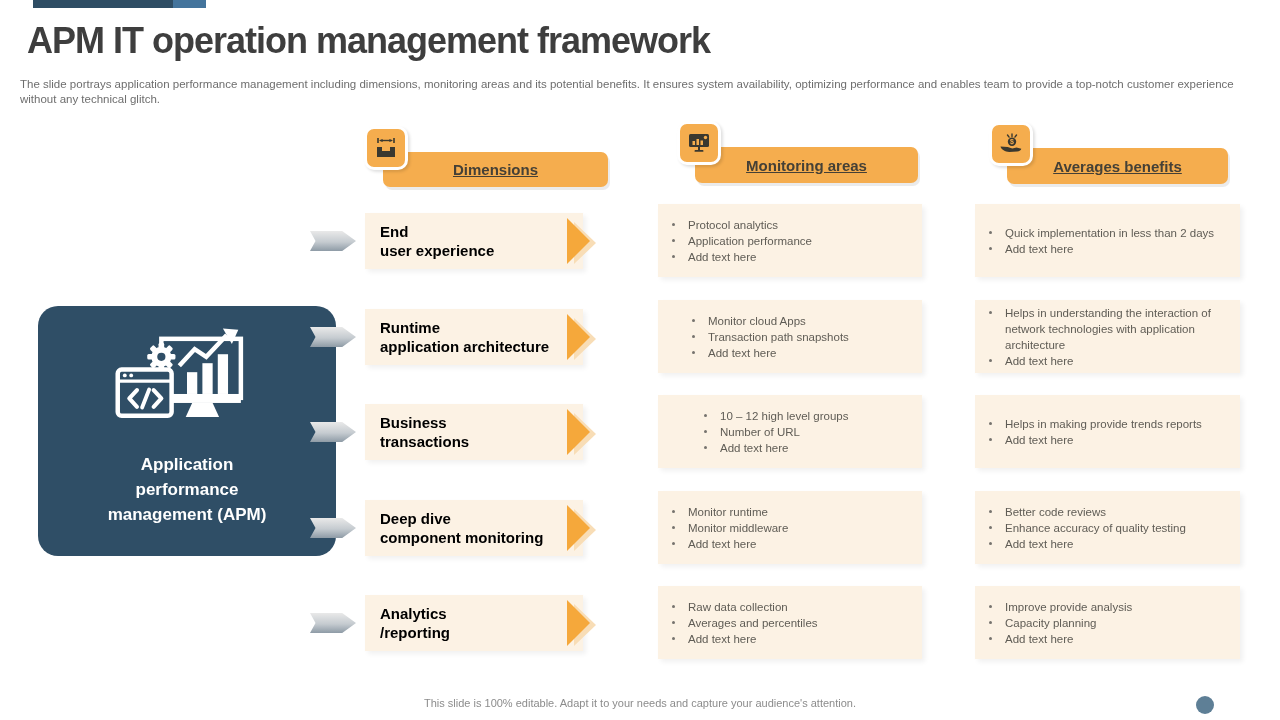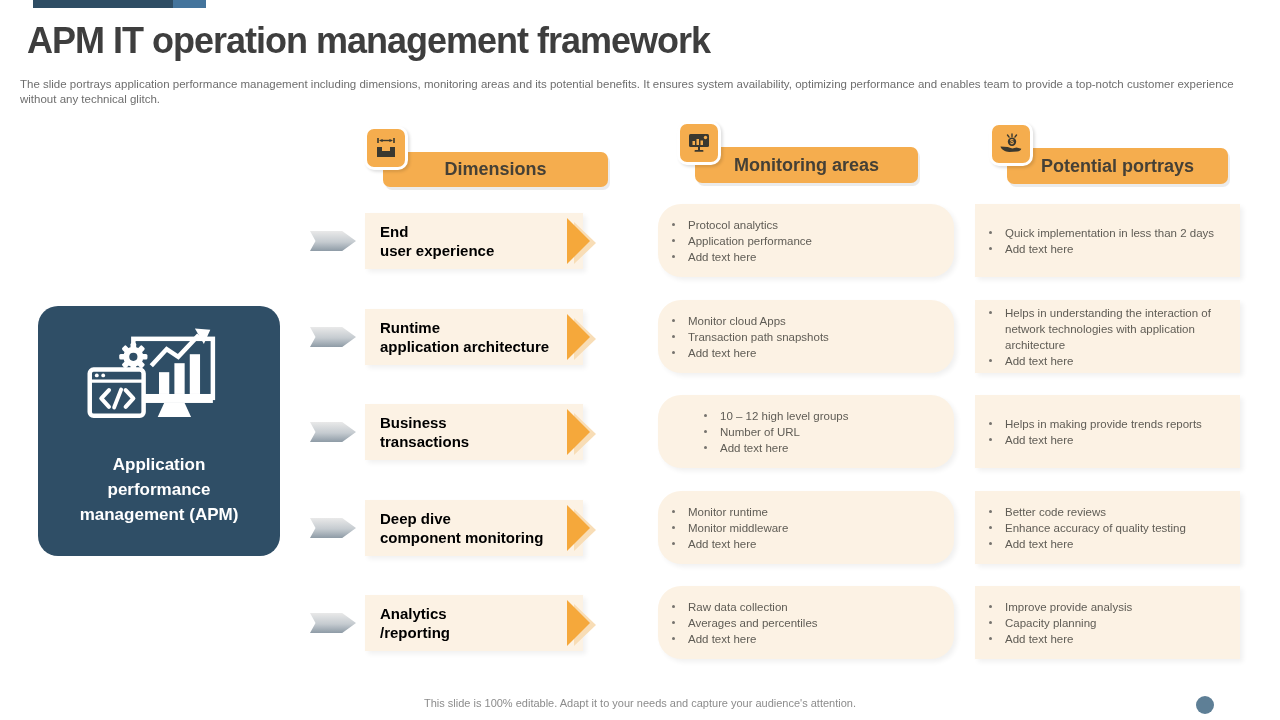--- a/index.html
+++ b/index.html
@@ -13,27 +13,27 @@
   
   .title{position:absolute;left:27px;top:20px;margin:0;font-size:36px;font-weight:700;
          color:var(--title-gray,#3E3E3E);letter-spacing:-1px;}
   .subtitle{position:absolute;left:20px;top:77px;width:1214px;margin:0;font-size:11.5px;
             line-height:15px;color:#6E6E6E;}
 
   
   .hbar{position:absolute;display:flex;align-items:center;justify-content:center;
         background:var(--accent-orange,#F5AD4E);border-radius:7px;
         box-shadow:2px 3px 0 rgba(0,0,0,0.08);}
-  .hbar span{font-size:18px;font-weight:700;color:#454036;}
+  .hbar span{font-size:15px;font-weight:700;color:#454036;text-decoration:underline;}
   .badge{position:absolute;display:flex;align-items:center;justify-content:center;
          width:44px;height:44px;box-sizing:border-box;background:var(--accent-orange,#F5AD4E);
          border:3px solid #ffffff;border-radius:10px;box-shadow:2px 2px 3px rgba(0,0,0,0.12);}
 
   
-  .apm{position:absolute;left:38px;top:306px;width:242px;height:250px;border-radius:20px;
+  .apm{position:absolute;left:38px;top:306px;width:298px;height:250px;border-radius:20px;
        background:var(--dark-blue,#2F4E66);}
   .apm-icon{display:block;margin:20px auto 0;}
   .apm-label{width:170px;margin:8px auto 0;font-size:17px;font-weight:700;color:#ffffff;
              text-align:center;line-height:25px;}
 
   
   .connector{position:absolute;left:310px;width:46px;height:20px;
              background:linear-gradient(180deg,#E9E9E9 0%,#C5CBD0 55%,#8E9BA6 100%);
              clip-path:polygon(0 0,70% 0,100% 50%,70% 100%,0 100%,12% 50%);}
 
@@ -44,21 +44,21 @@
              font-size:15px;font-weight:700;color:#000000;line-height:19px;white-space:pre-line;}
   .tri{position:absolute;right:-7px;top:5px;width:23px;height:46px;
        background:var(--arrow-orange,#F5A83B);clip-path:polygon(0 0,100% 50%,0 100%);}
   .tri-shadow{position:absolute;right:-13px;top:9px;width:22px;height:42px;background:#F8DDB6;
               clip-path:polygon(0 0,100% 50%,0 100%);}
 
   
   .bullets{position:absolute;margin:0;padding:2px 12px 2px 0;list-style:none;
            background:var(--cream,#FCF2E4);box-shadow:3px 3px 5px rgba(0,0,0,0.06);
            display:flex;flex-direction:column;justify-content:center;box-sizing:border-box;}
-  .bullets.mon{left:658px;width:296px;height:73px;border-radius:23px;}
+  .bullets.mon{left:658px;width:264px;height:73px;}
   .bullets.ben{left:975px;width:265px;height:73px;}
   .bullets li{position:relative;padding-left:30px;font-size:11.5px;line-height:16px;
               color:var(--body-gray,#5F5C55);}
   .bullets li::before{content:"";position:absolute;left:14px;top:6.5px;width:3px;height:3px;
                       border-radius:50%;background:#76736E;}
 
   
   .footer{position:absolute;left:0;right:0;top:697px;text-align:center;font-size:11px;
           color:var(--footer-gray,#8C8C8C);}
   .corner-dot{position:absolute;left:1196px;top:696px;width:18px;height:18px;border-radius:50%;
@@ -99,21 +99,21 @@
       <rect x="6.5" y="11" width="2.5" height="4" fill="#F5AD4E"></rect>
       <rect x="10.5" y="9" width="2.5" height="6" fill="#F5AD4E"></rect>
       <rect x="14.5" y="10.5" width="2.5" height="4.5" fill="#F5AD4E"></rect>
       <circle cx="19.5" cy="7.5" r="1.7" fill="#F5AD4E"></circle>
       <rect x="12" y="17" width="2" height="3" fill="#3A382F"></rect>
       <rect x="8.5" y="20" width="9" height="1.8" rx="0.9" fill="#3A382F"></rect>
     </svg>
   </div>
 
   <div class="hbar" style="left:1007px;top:148px;width:221px;height:36px;">
-    <span>Potential portrays</span>
+    <span>Averages benefits</span>
   </div>
   <div class="badge" style="left:989px;top:122px;">
     <svg width="26" height="26" viewBox="0 0 26 26">
       <path d="M9.5 4l1.6 2.1M14 3v2.5M18.5 4l-1.6 2.1" stroke="#3A382F" stroke-width="1.4" fill="none" stroke-linecap="round"></path>
       <circle cx="14" cy="10.8" r="4.2" fill="#3A382F"></circle>
       <text x="14" y="13.2" font-size="7" font-weight="bold" fill="#F5AD4E" text-anchor="middle" font-family="Liberation Sans, sans-serif">$</text>
       <path d="M2.5 15.5c.9 3.2 4.5 5.2 8.8 5.4l7.8-.3c2.4-.4 4-1.7 4.2-2.9l-4.8-1.2-4.2 1-4.6-1.6z" fill="#3A382F"></path>
     </svg>
   </div>
 
@@ -163,21 +163,21 @@
       <li>Add text here</li>
     </ul>
 
   <div class="connector" style="top:327px;"></div>
   <div class="dim-box" style="top:309px;">
     <div class="dim-label">Runtime
 application architecture</div>
     <div class="tri-shadow"></div>
     <div class="tri"></div>
   </div>
-  <ul class="bullets mon" style="top:300px;">
+  <ul class="bullets mon" style="top:300px;padding-left:20px;">
       <li>Monitor cloud Apps</li>
       <li>Transaction path snapshots</li>
       <li>Add text here</li>
     </ul>
   <ul class="bullets ben" style="top:300px;">
       <li>Helps in understanding the interaction of network technologies with application architecture</li>
       <li>Add text here</li>
     </ul>
 
   <div class="connector" style="top:422px;"></div>

